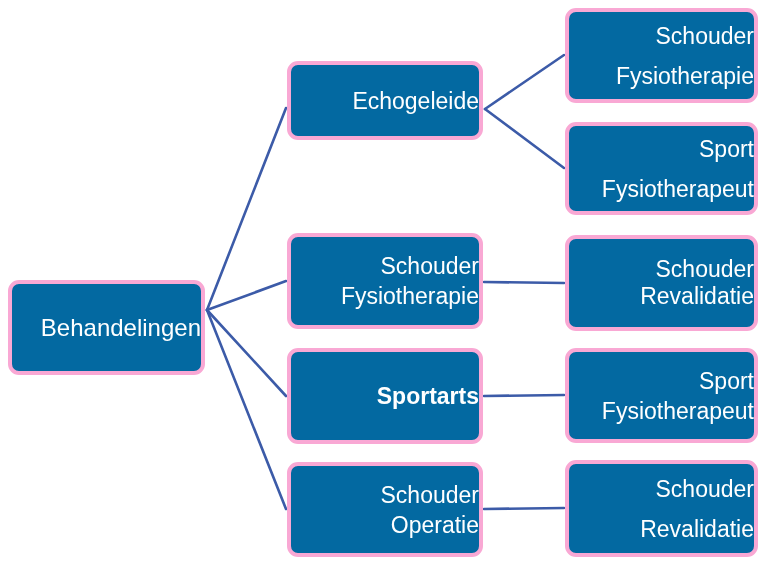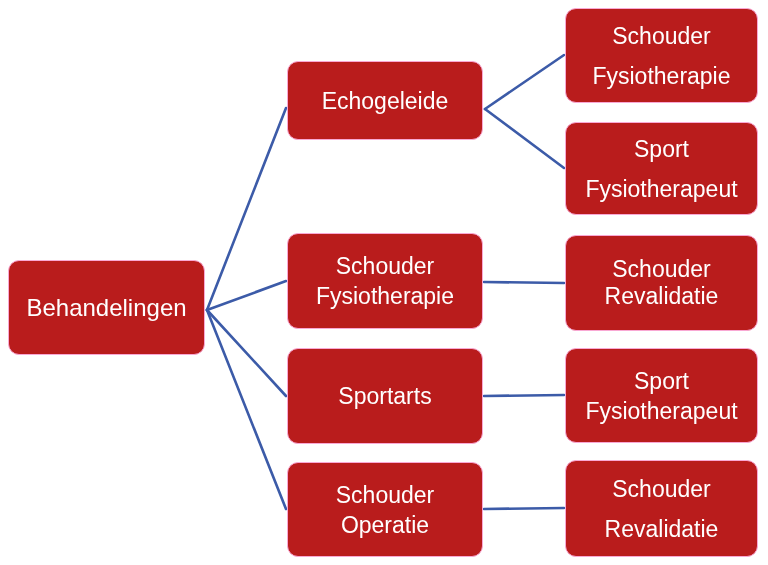--- a/index.html
+++ b/index.html
@@ -18,44 +18,44 @@
     position: absolute;
     left: 0;
     top: 0;
     width: 768px;
     height: 565px;
     z-index: 1;
   }
   .node {
     position: absolute;
     z-index: 2;
-    background: #b91c1c;
-    border: 1px solid #f9a8d4;
+    background: #0369a1;
+    border: 4px solid #f9a8d4;
     border-radius: 11px;
     color: #ffffff;
     display: flex;
     flex-direction: column;
-    align-items: center;
+    align-items: flex-end;
     justify-content: center;
     text-align: center;
     font-size: 23px;
     box-sizing: border-box;
   }
   .node .line {
     line-height: 30px;
     white-space: nowrap;
   }
   .node.gap .line { line-height: 40px; }
   .node.tight .line { line-height: 27px; }
 
   
-  #node-root { left: 8px;   top: 260px; width: 197px; height: 95px; font-size: 24px; }
+  #node-root { left: 8px;   top: 280px; width: 197px; height: 95px; font-size: 24px; }
   #node-m1   { left: 287px; top: 61px;  width: 196px; height: 79px; }
   #node-m2   { left: 287px; top: 233px; width: 196px; height: 96px; }
-  #node-m3   { left: 287px; top: 348px; width: 196px; height: 96px; }
+  #node-m3   { left: 287px; top: 348px; width: 196px; height: 96px; font-weight: bold; }
   #node-m4   { left: 287px; top: 462px; width: 196px; height: 95px; }
   #node-r1   { left: 565px; top: 8px;   width: 193px; height: 95px; }
   #node-r2   { left: 565px; top: 122px; width: 193px; height: 93px; }
   #node-r3   { left: 565px; top: 235px; width: 193px; height: 96px; }
   #node-r4   { left: 565px; top: 348px; width: 193px; height: 95px; }
   #node-r5   { left: 565px; top: 460px; width: 193px; height: 97px; }
 </style>
 </head>
 <body>
 

